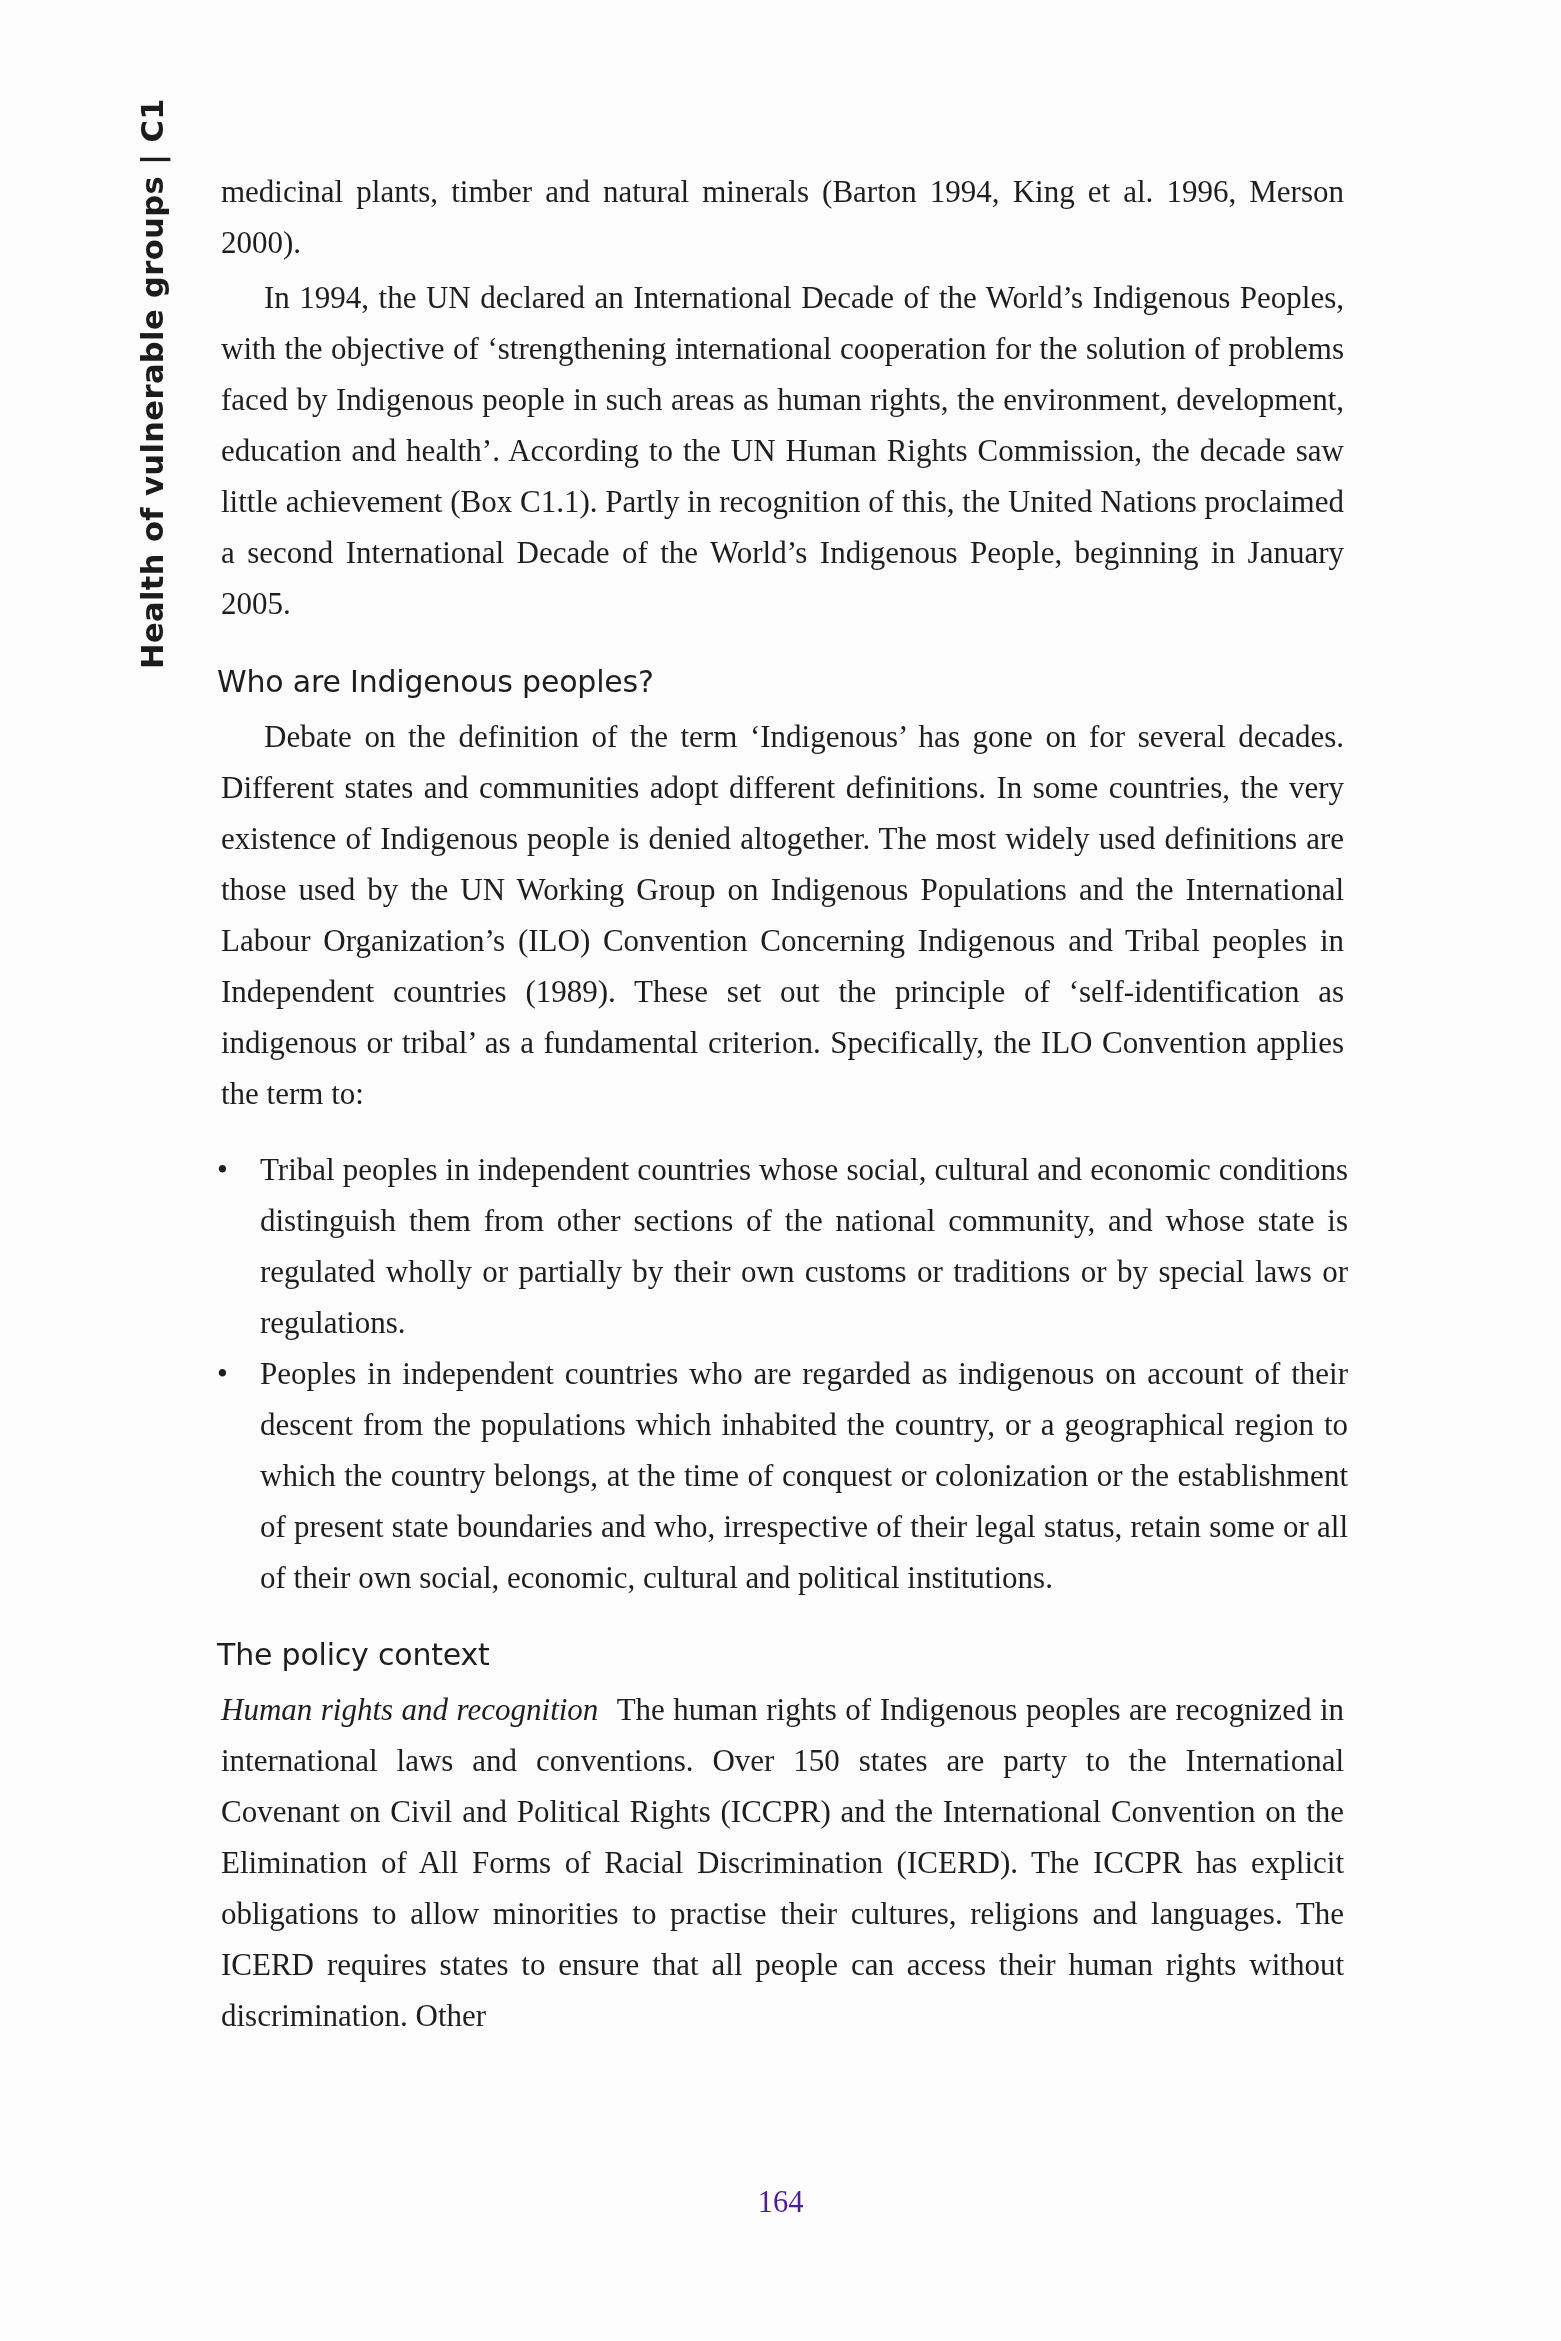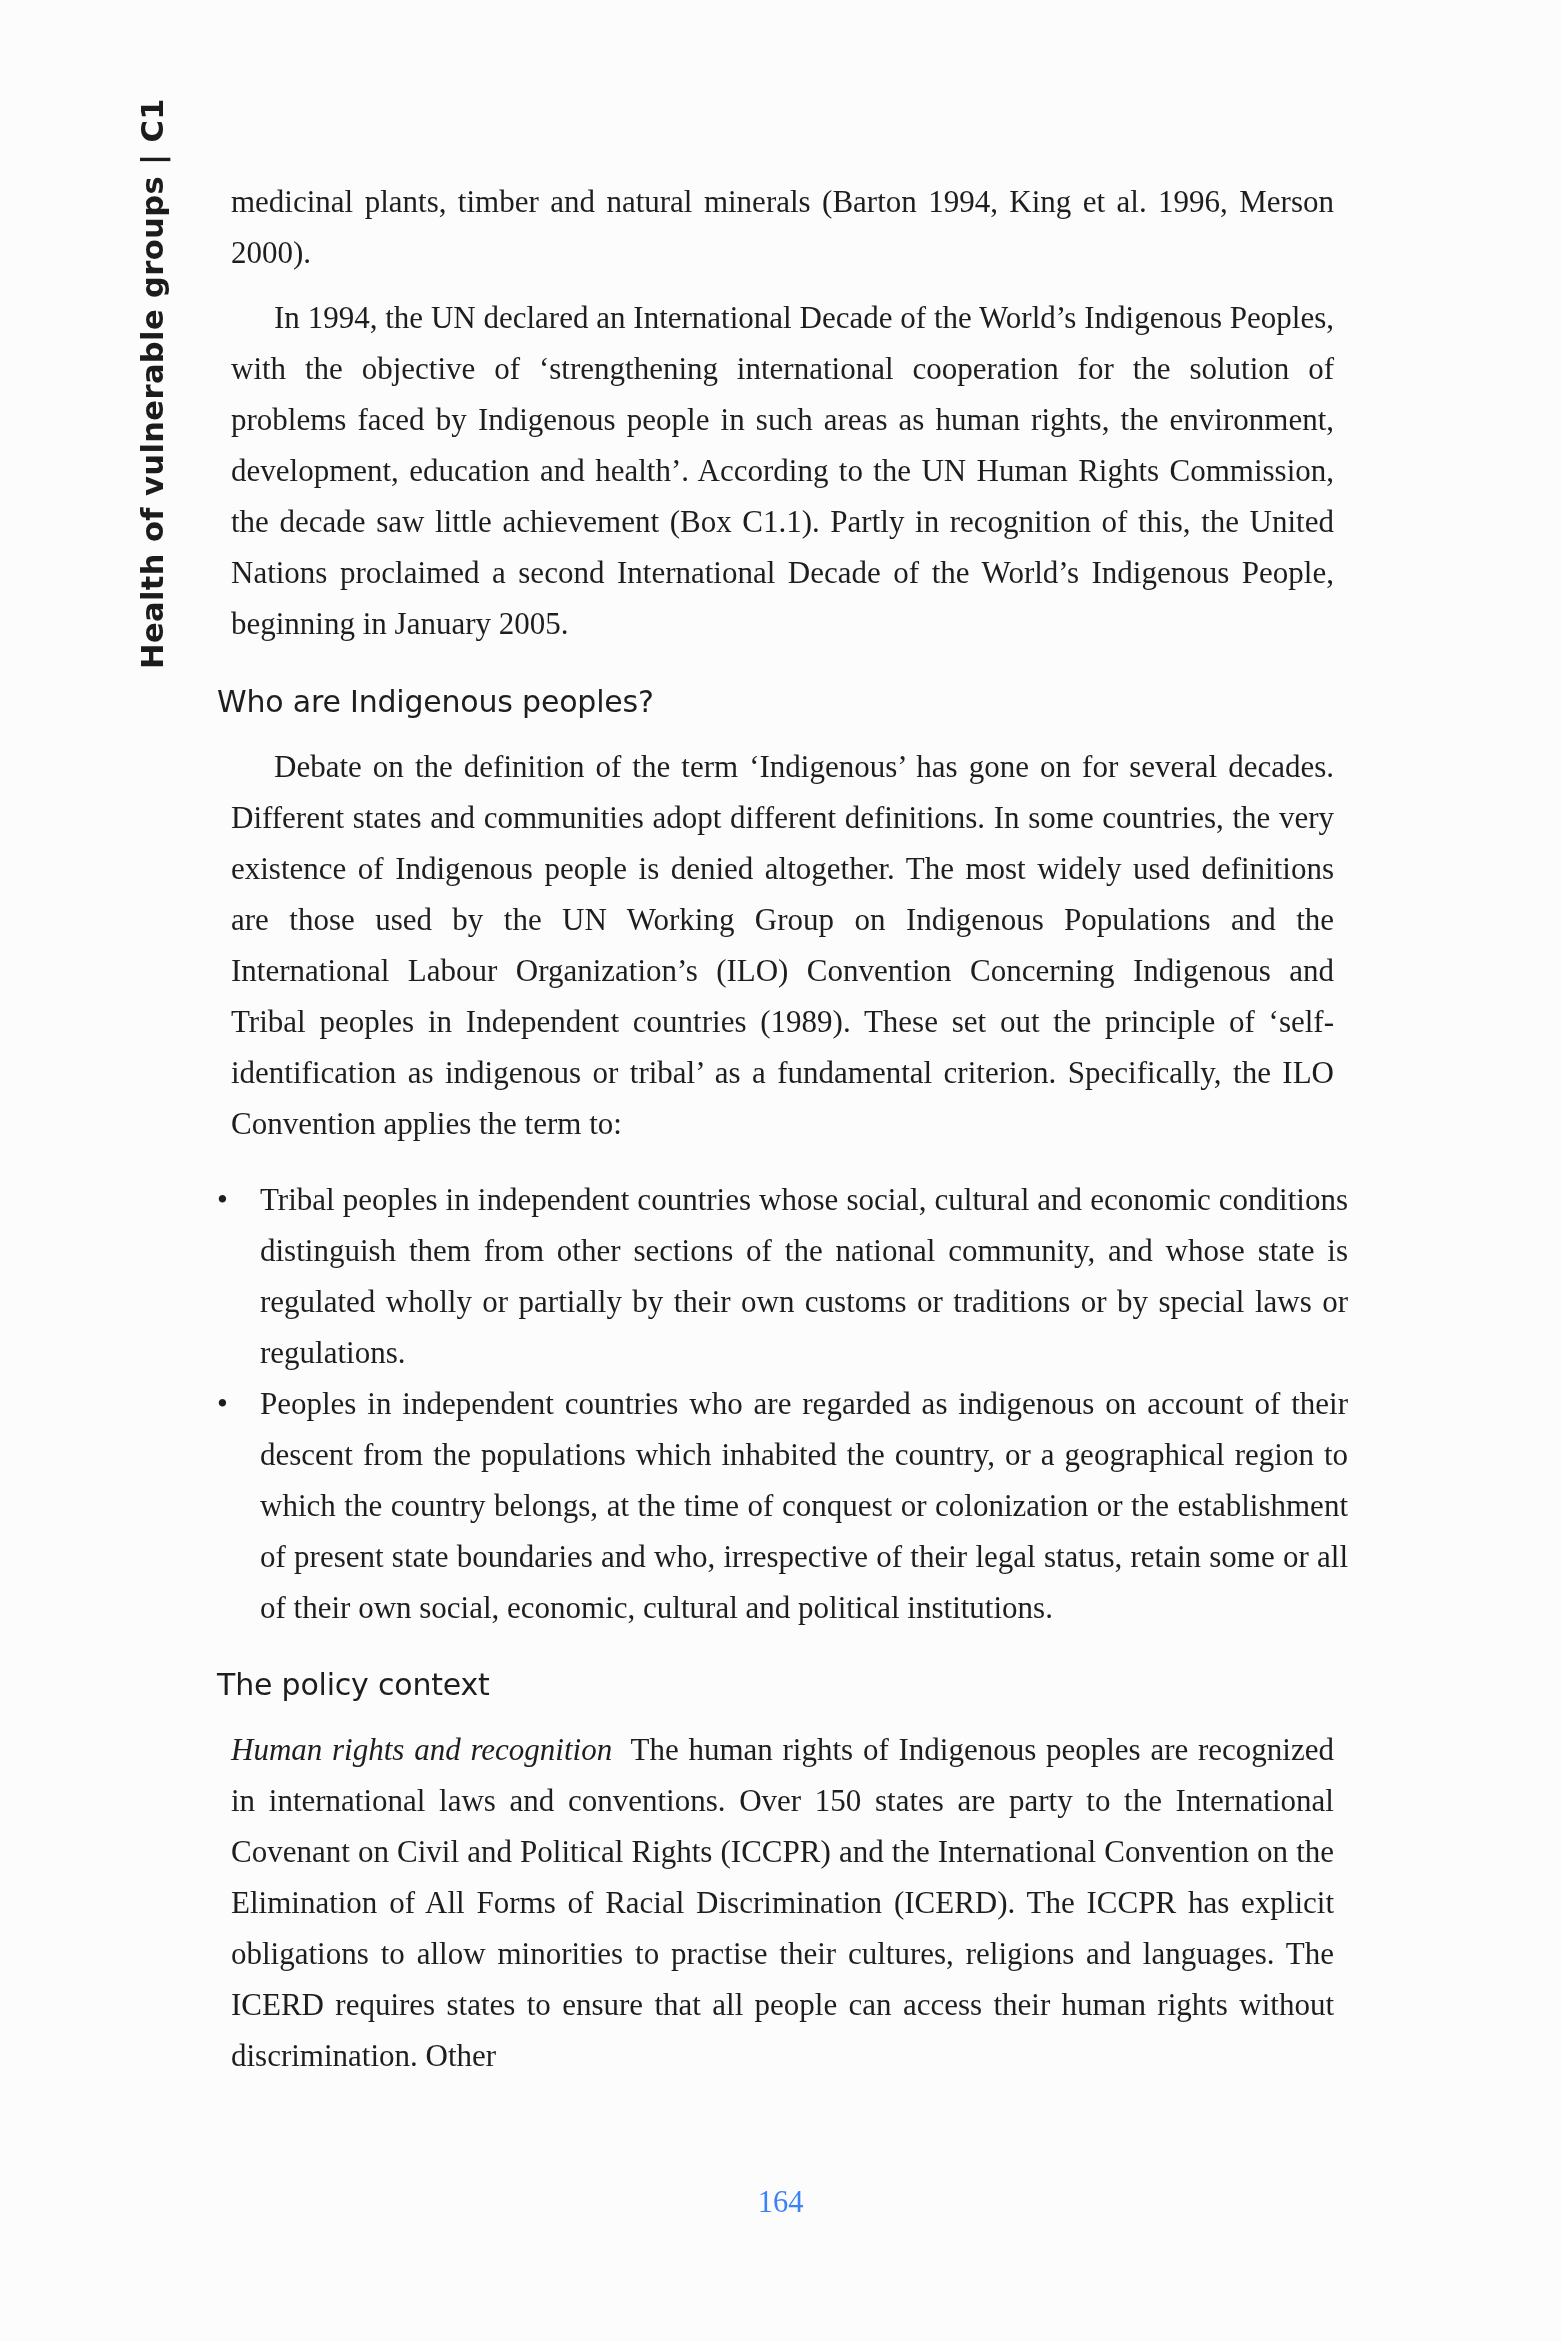--- a/index.html
+++ b/index.html
@@ -39,21 +39,21 @@
       left: 217px;
       top: 162px;
       width: 1131px;
       font-family: "Liberation Serif", serif;
       font-size: 31px;
       line-height: 51px;
       text-align: justify;
       hyphens: manual;
     }
     .text-block p {
-      margin: 14px;
+      margin: 4px;
     }
     .indent {
       text-indent: 43px;
     }
     .section-heading {
       font-family: "DejaVu Sans", sans-serif;
       font-weight: normal;
       font-size: 30px;
       line-height: 51px;
       margin: 0;
@@ -85,21 +85,21 @@
     }
     .page-number {
       position: absolute;
       left: 0;
       width: 1561px;
       top: 2183px;
       text-align: center;
       font-family: "Liberation Serif", serif;
       font-size: 30.5px;
       line-height: 38px;
-      color: #3b82f6;
+      color: #4c1d95;
     }
   </style>
 </head>
 <body>
 
 <div class="page">
 
   <div class="running-head">Health of vulnerable groups | C1</div>
 
   <div class="text-block">

